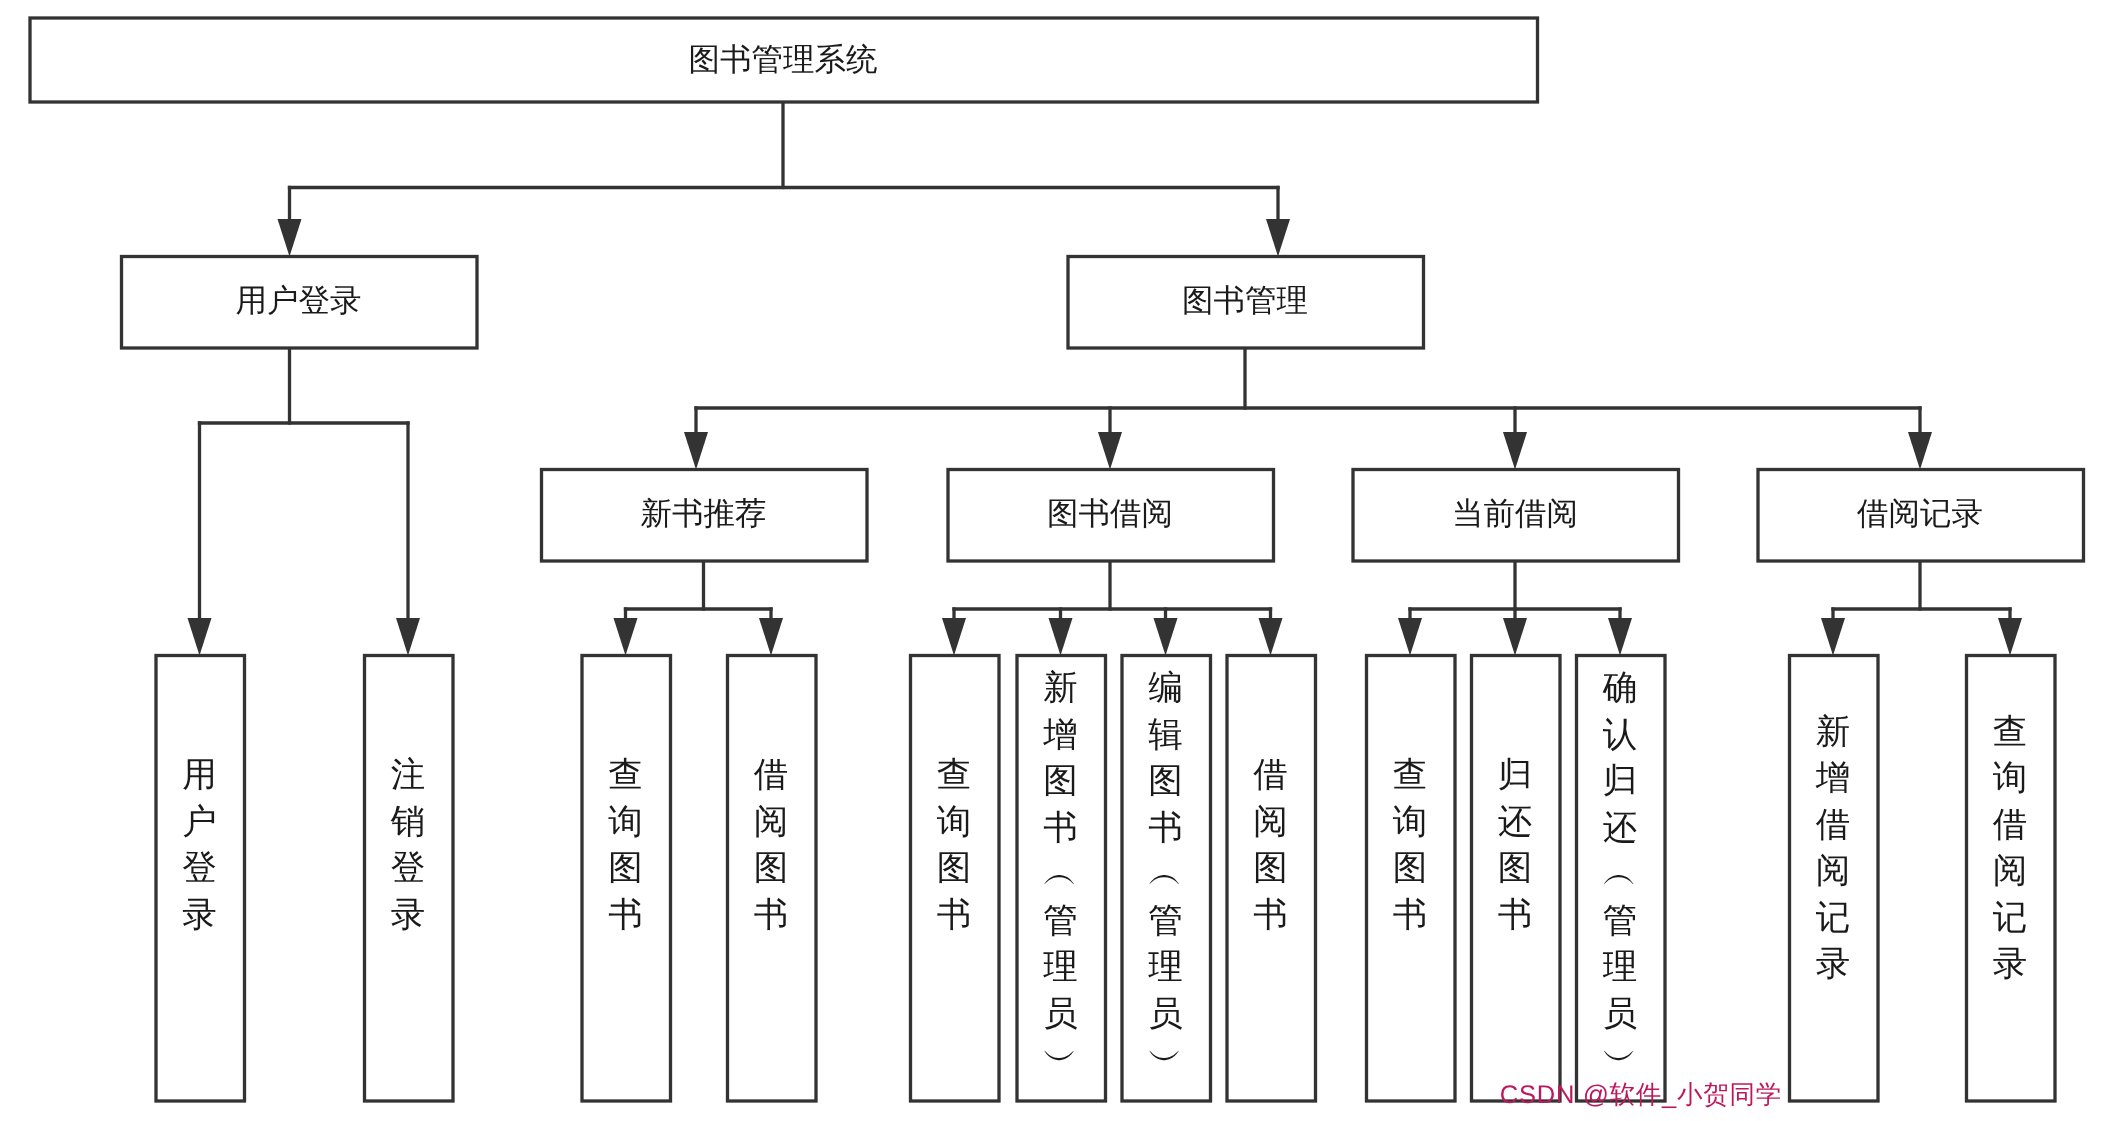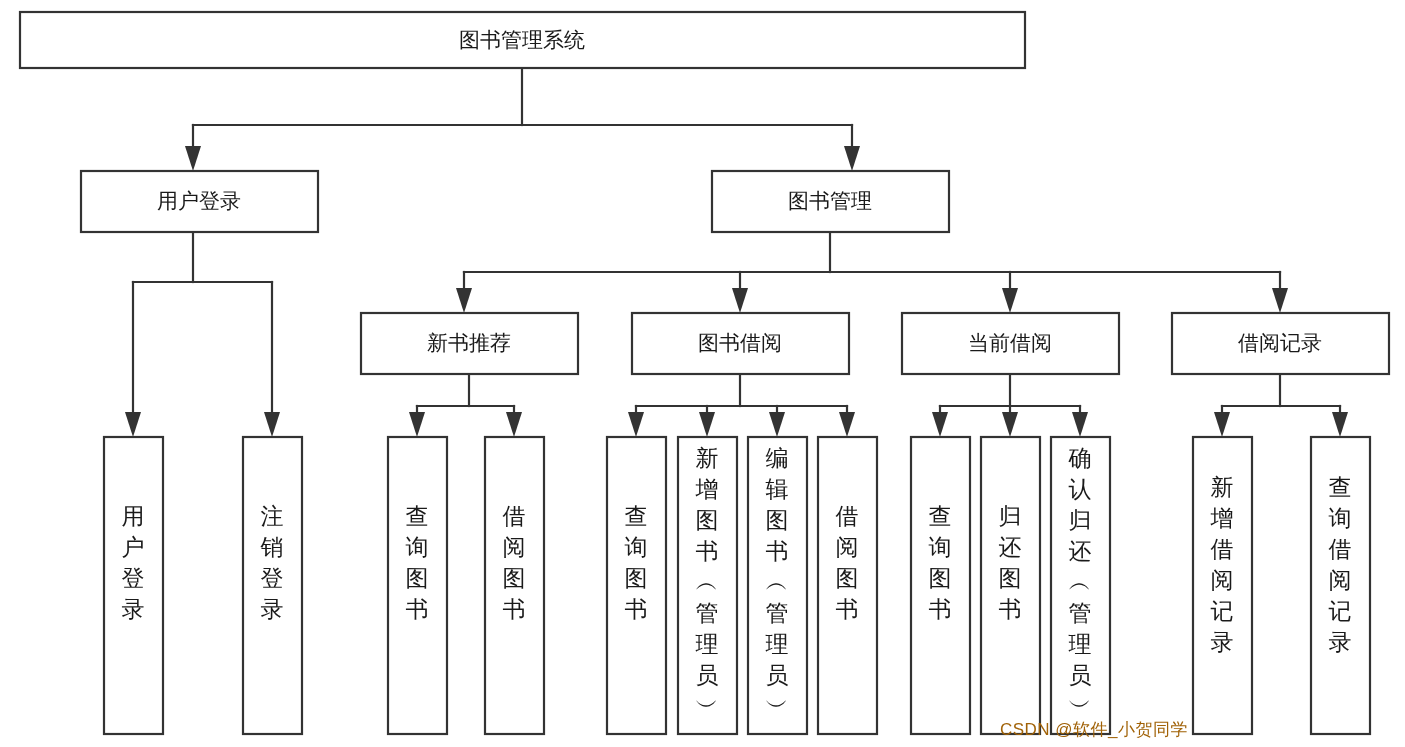--- a/index.html
+++ b/index.html
@@ -48,21 +48,21 @@
     fill: #1a1a1a;
     font-size: 23px;
     text-anchor: middle;
   }
   .watermark {
     position: absolute;
     right: 14px;
     bottom: 6px;
     font-family: "Liberation Sans", "DejaVu Sans", sans-serif;
     font-size: 17px;
-    color: #a16207;
+    color: #be185d;
     letter-spacing: 0.5px;
     white-space: nowrap;
     user-select: none;
   }
 </style>
 </head>
 <body>
 
 <div id="diagram-root">
   <svg width="1405" height="747" viewBox="0 0 1405 747" xmlns="http://www.w3.org/2000/svg">

